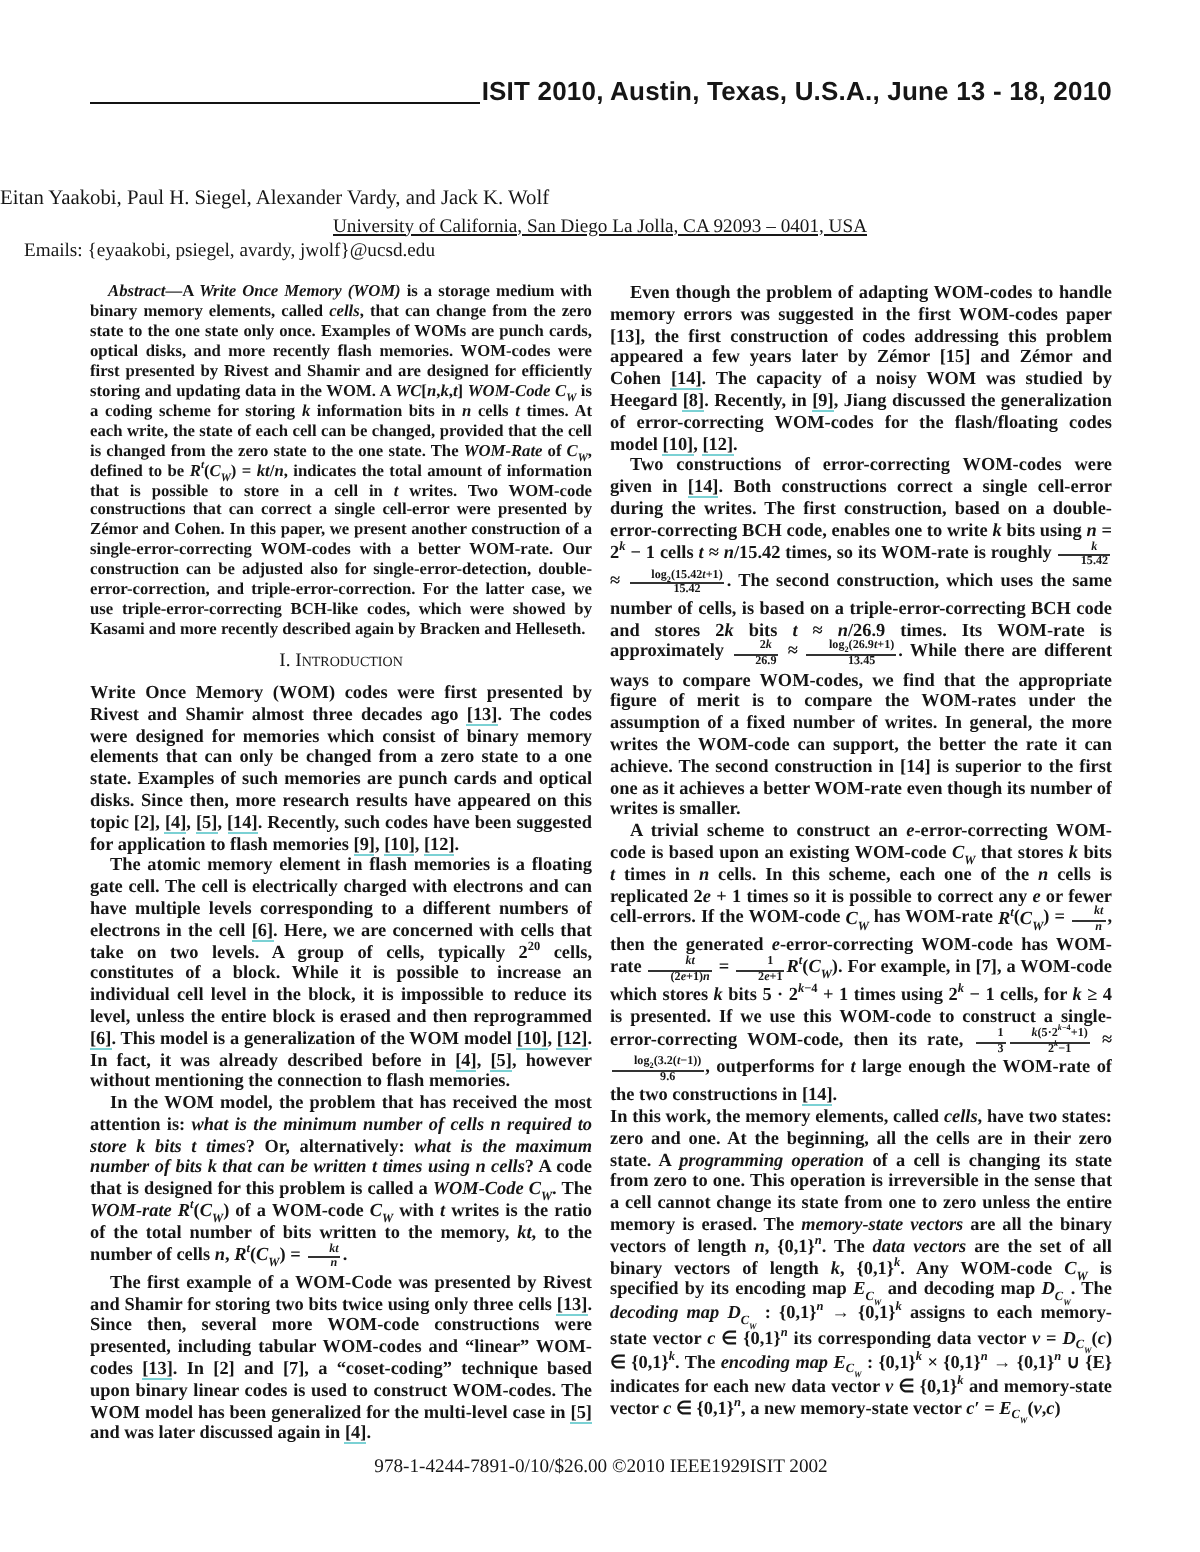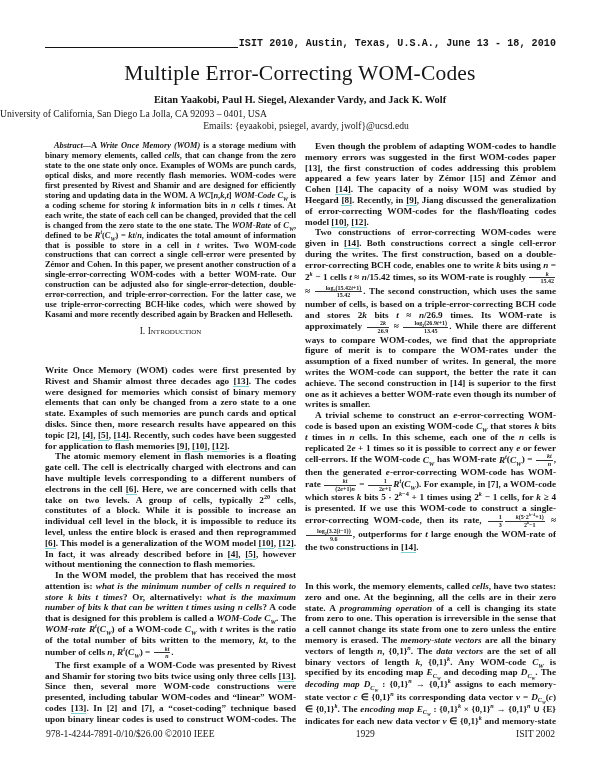--- a/index.html
+++ b/index.html
@@ -7,64 +7,63 @@
     width:600px;height:776px;background:#ffffff;position:relative;
     font-family:"Liberation Serif", serif;color:#161616;
     -webkit-font-smoothing:antialiased;
   }
   .page{position:absolute;inset:0;overflow:hidden;}
 
   
   .header-row{position:absolute;left:45px;right:44px;top:38px;display:flex;align-items:flex-end;}
   .header-rule{flex:1 1 auto;border-bottom:1.6px solid #131313;margin-bottom:1px;}
   .header-conf{
-    font-family:Liberation Mono, monospace;font-size:10px;font-weight:bold;
+    font-family:Liberation Sans, sans-serif;font-size:13px;font-weight:bold;
     white-space:nowrap;letter-spacing:0.1px;padding-left:1px;
   }
 
   
   .title{position:absolute;top:61px;left:0;right:0;text-align:center;font-size:21.5px;letter-spacing:0.2px;}
-  .authors{position:absolute;top:94px;left:0;right:0;text-align:center;font-size:10.4px;font-weight:bold;}
-  .affil{position:absolute;top:107.5px;left:0;right:0;font-size:9.6px;}
-  .emails{position:absolute;top:119.5px;left:12px;right:0;text-align:center;font-size:9.6px;}
+  .authors{position:absolute;top:94px;left:0;right:0;font-size:10.4px;}
+  .affil{position:absolute;top:107.5px;left:0;right:0;text-align:center;font-size:9.6px;text-decoration:underline;}
+  .emails{position:absolute;top:119.5px;left:12px;right:0;font-size:9.6px;}
 
   
   .cols{position:absolute;top:141px;left:45px;width:511px;display:flex;gap:9px;height:586px;overflow:hidden;}
   .col{width:251px;text-align:justify;font-size:9.2px;line-height:10.8px;hyphens:auto;-webkit-hyphens:auto;}
   .abstract{font-weight:bold;font-size:8.35px;line-height:9.95px;text-indent:9px;}
   .para{text-indent:10px;font-weight:bold;}
-  .para.noindent{text-indent:0;margin-top:28px;}
+  .para.noindent{text-indent:0;}
   .sec-head{text-align:center;text-indent:0;font-size:9.6px;margin:6px 0 4px 0;}
   .sec-head .sc{font-variant:small-caps;}
 
   sup{font-size:68%;line-height:0;vertical-align:super;}
   sub{font-size:68%;line-height:0;vertical-align:sub;}
 
   .cite{border-bottom:1.2px solid #7bd1d4;}
 
   .fr{display:inline-block;text-align:center;vertical-align:-0.55em;font-size:66%;line-height:1.08;margin:0 1px;}
   .fr .nu{display:block;padding:0 1px;}
   .fr .de{display:block;border-top:0.7px solid #333;padding:0 1px;}
 
   
-  .footer{position:absolute;left:46px;right:45px;top:728px;display:flex;justify-content:space-between;font-size:9.6px;}
+  .footer{position:absolute;left:46px;right:45px;top:728px;display:flex;justify-content:center;font-size:9.6px;}
   .footer .fc{text-align:center;}
   i{font-style:italic;}
 </style>
 </head>
 <body>
 
 <div class="page">
 
   <div class="header-row">
     <span class="header-rule"></span>
     <span class="header-conf">ISIT 2010, Austin, Texas, U.S.A., June 13 - 18, 2010</span>
   </div>
 
-  <div class="title">Multiple Error-Correcting WOM-Codes</div>
   <div class="authors">Eitan Yaakobi, Paul H. Siegel, Alexander Vardy, and Jack K. Wolf</div>
   <div class="affil">University of California, San Diego La Jolla, CA 92093 – 0401, USA</div>
   <div class="emails">Emails: {eyaakobi, psiegel, avardy, jwolf}@ucsd.edu</div>
 
   <div class="cols">
 
     <div class="col">
       <div class="abstract"><i>Abstract</i>—A <i>Write Once Memory (WOM)</i> is a storage medium with binary memory elements, called <i>cells</i>, that can change from the zero state to the one state only once. Examples of WOMs are punch cards, optical disks, and more recently flash memories. WOM-codes were first presented by Rivest and Shamir and are designed for efficiently storing and updating data in the WOM. A <i>WC</i>[<i>n</i>,<i>k</i>,<i>t</i>] <i>WOM-Code</i> <i>C<sub>W</sub></i> is a coding scheme for storing <i>k</i> information bits in <i>n</i> cells <i>t</i> times. At each write, the state of each cell can be changed, provided that the cell is changed from the zero state to the one state. The <i>WOM-Rate</i> of <i>C<sub>W</sub></i>, defined to be <i>R<sup>t</sup></i>(<i>C<sub>W</sub></i>) = <i>kt</i>/<i>n</i>, indicates the total amount of information that is possible to store in a cell in <i>t</i> writes. Two WOM-code constructions that can correct a single cell-error were presented by Zémor and Cohen. In this paper, we present another construction of a single-error-correcting WOM-codes with a better WOM-rate. Our construction can be adjusted also for single-error-detection, double-error-correction, and triple-error-correction. For the latter case, we use triple-error-correcting BCH-like codes, which were showed by Kasami and more recently described again by Bracken and Helleseth.</div>
       <div class="sec-head"><span>I. </span><span class="sc">Introduction</span></div>
       <div class="para noindent">Write Once Memory (WOM) codes were first presented by Rivest and Shamir almost three decades ago <span class="cite" style="border-bottom-color: rgb(123, 209, 212);">[13]</span>. The codes were designed for memories which consist of binary memory elements that can only be changed from a zero state to a one state. Examples of such memories are punch cards and optical disks. Since then, more research results have appeared on this topic [2], <span class="cite" style="border-bottom-color: rgb(123, 209, 212);">[4]</span>, <span class="cite" style="border-bottom-color: rgb(123, 209, 212);">[5]</span>, <span class="cite" style="border-bottom-color: rgb(123, 209, 212);">[14]</span>. Recently, such codes have been suggested for application to flash memories <span class="cite" style="border-bottom-color: rgb(123, 209, 212);">[9]</span>, <span class="cite" style="border-bottom-color: rgb(123, 209, 212);">[10]</span>, <span class="cite" style="border-bottom-color: rgb(123, 209, 212);">[12]</span>.</div>

